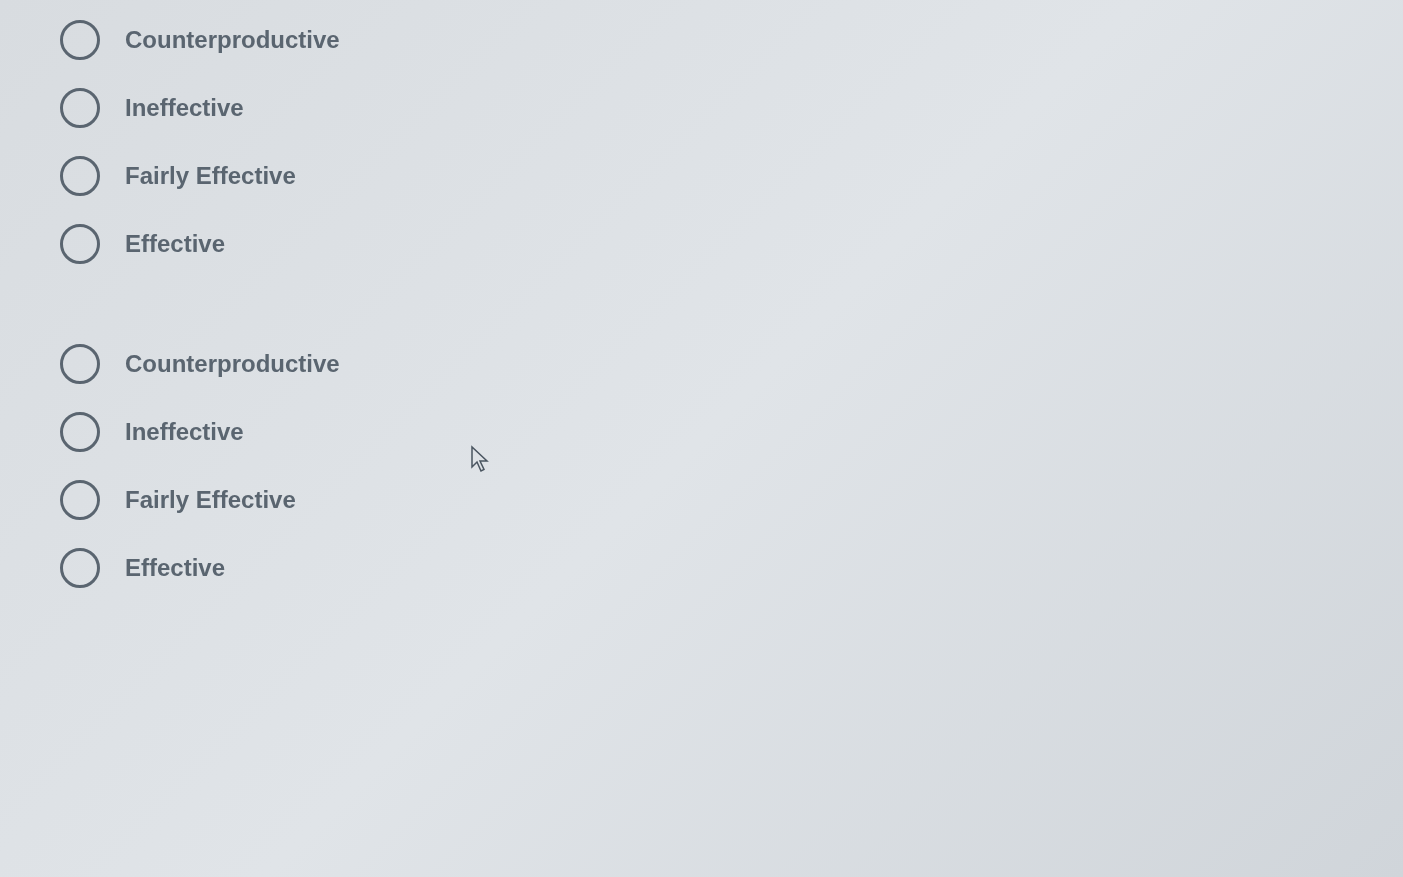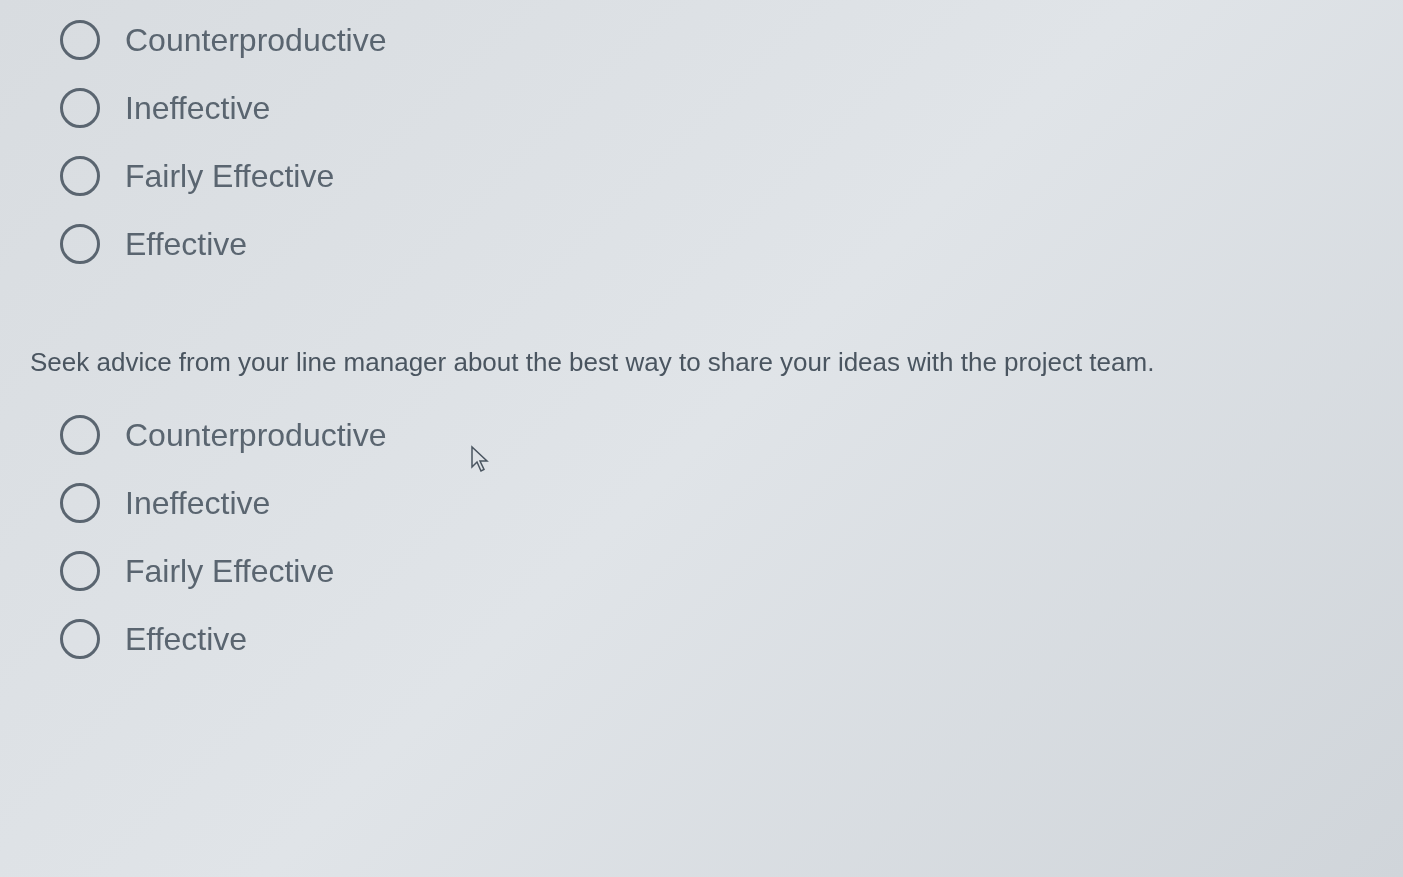--- a/index.html
+++ b/index.html
@@ -36,22 +36,23 @@
       width: 40px;
       height: 40px;
       border: 3px solid #5a6570;
       border-radius: 50%;
       background: transparent;
       margin-right: 25px;
       flex-shrink: 0;
       cursor: pointer;
     }
     .option-label {
-      font-size: 32px;
+      font-size: 24px;
       color: #5a6570;
+      font-weight: bold;
     }
     .cursor-icon {
       position: absolute;
       left: 470px;
       top: 445px;
       pointer-events: none;
     }
   </style>
 </head>
 <body>
@@ -71,21 +72,20 @@
       <span class="option-label">Fairly Effective</span>
     </div>
     <div class="option-row">
       <div class="radio-circle"></div>
       <span class="option-label">Effective</span>
     </div>
   </div>
 </div>
 
 <div class="question-block">
-  <div class="question-text">Seek advice from your line manager about the best way to share your ideas with the project team.</div>
   <div class="options">
     <div class="option-row">
       <div class="radio-circle"></div>
       <span class="option-label">Counterproductive</span>
     </div>
     <div class="option-row">
       <div class="radio-circle"></div>
       <span class="option-label">Ineffective</span>
     </div>
     <div class="option-row">

